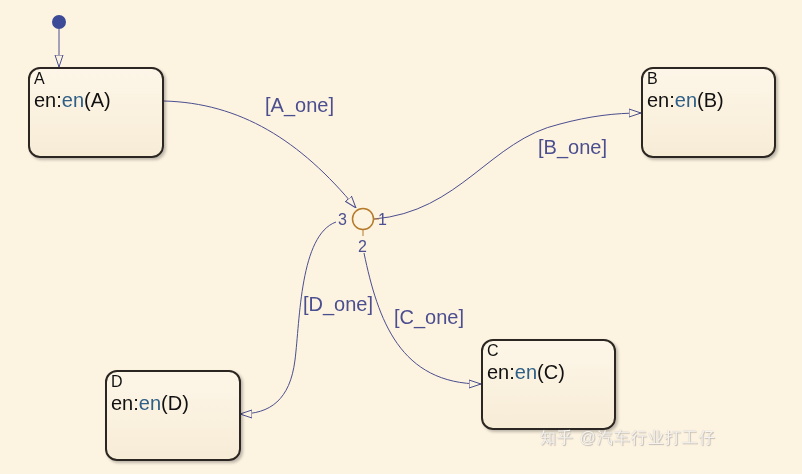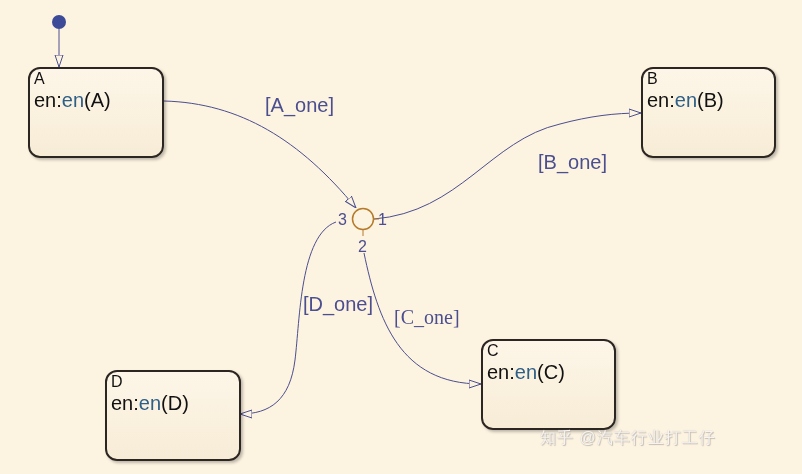--- a/index.html
+++ b/index.html
@@ -57,21 +57,21 @@
   <span class="name">C</span>
   <span class="action"><span>en:</span><span class="kw">en</span><span>(C)</span></span>
 </div>
 
 <div class="state" style="left:105px;top:370px;width:136px;height:91px;">
   <span class="name">D</span>
   <span class="action"><span>en:</span><span class="kw">en</span><span>(D)</span></span>
 </div>
 
 <span class="label" style="left:265px;top:96px;">[A_one]</span>
-<span class="label" style="left:538px;top:138px;margin-top:15px;">[B_one]</span>
-<span class="label" style="left:394px;top:308px;font-family:Liberation Serif, serif;">[C_one]</span>
+<span class="label" style="left:538px;top:138px;">[B_one]</span>
+<span class="label" style="left:394px;top:308px;">[C_one]</span>
 <span class="label" style="left:303px;top:295px;text-align:center;">[D_one]</span>
 
 <span class="num" style="left:378px;top:211px;">1</span>
 <span class="num" style="left:358px;top:238px;">2</span>
 <span class="num" style="left:338px;top:211px;">3</span>
 
 <span class="watermark">知乎 @汽车行业打工仔</span>
 
 </body></html>

